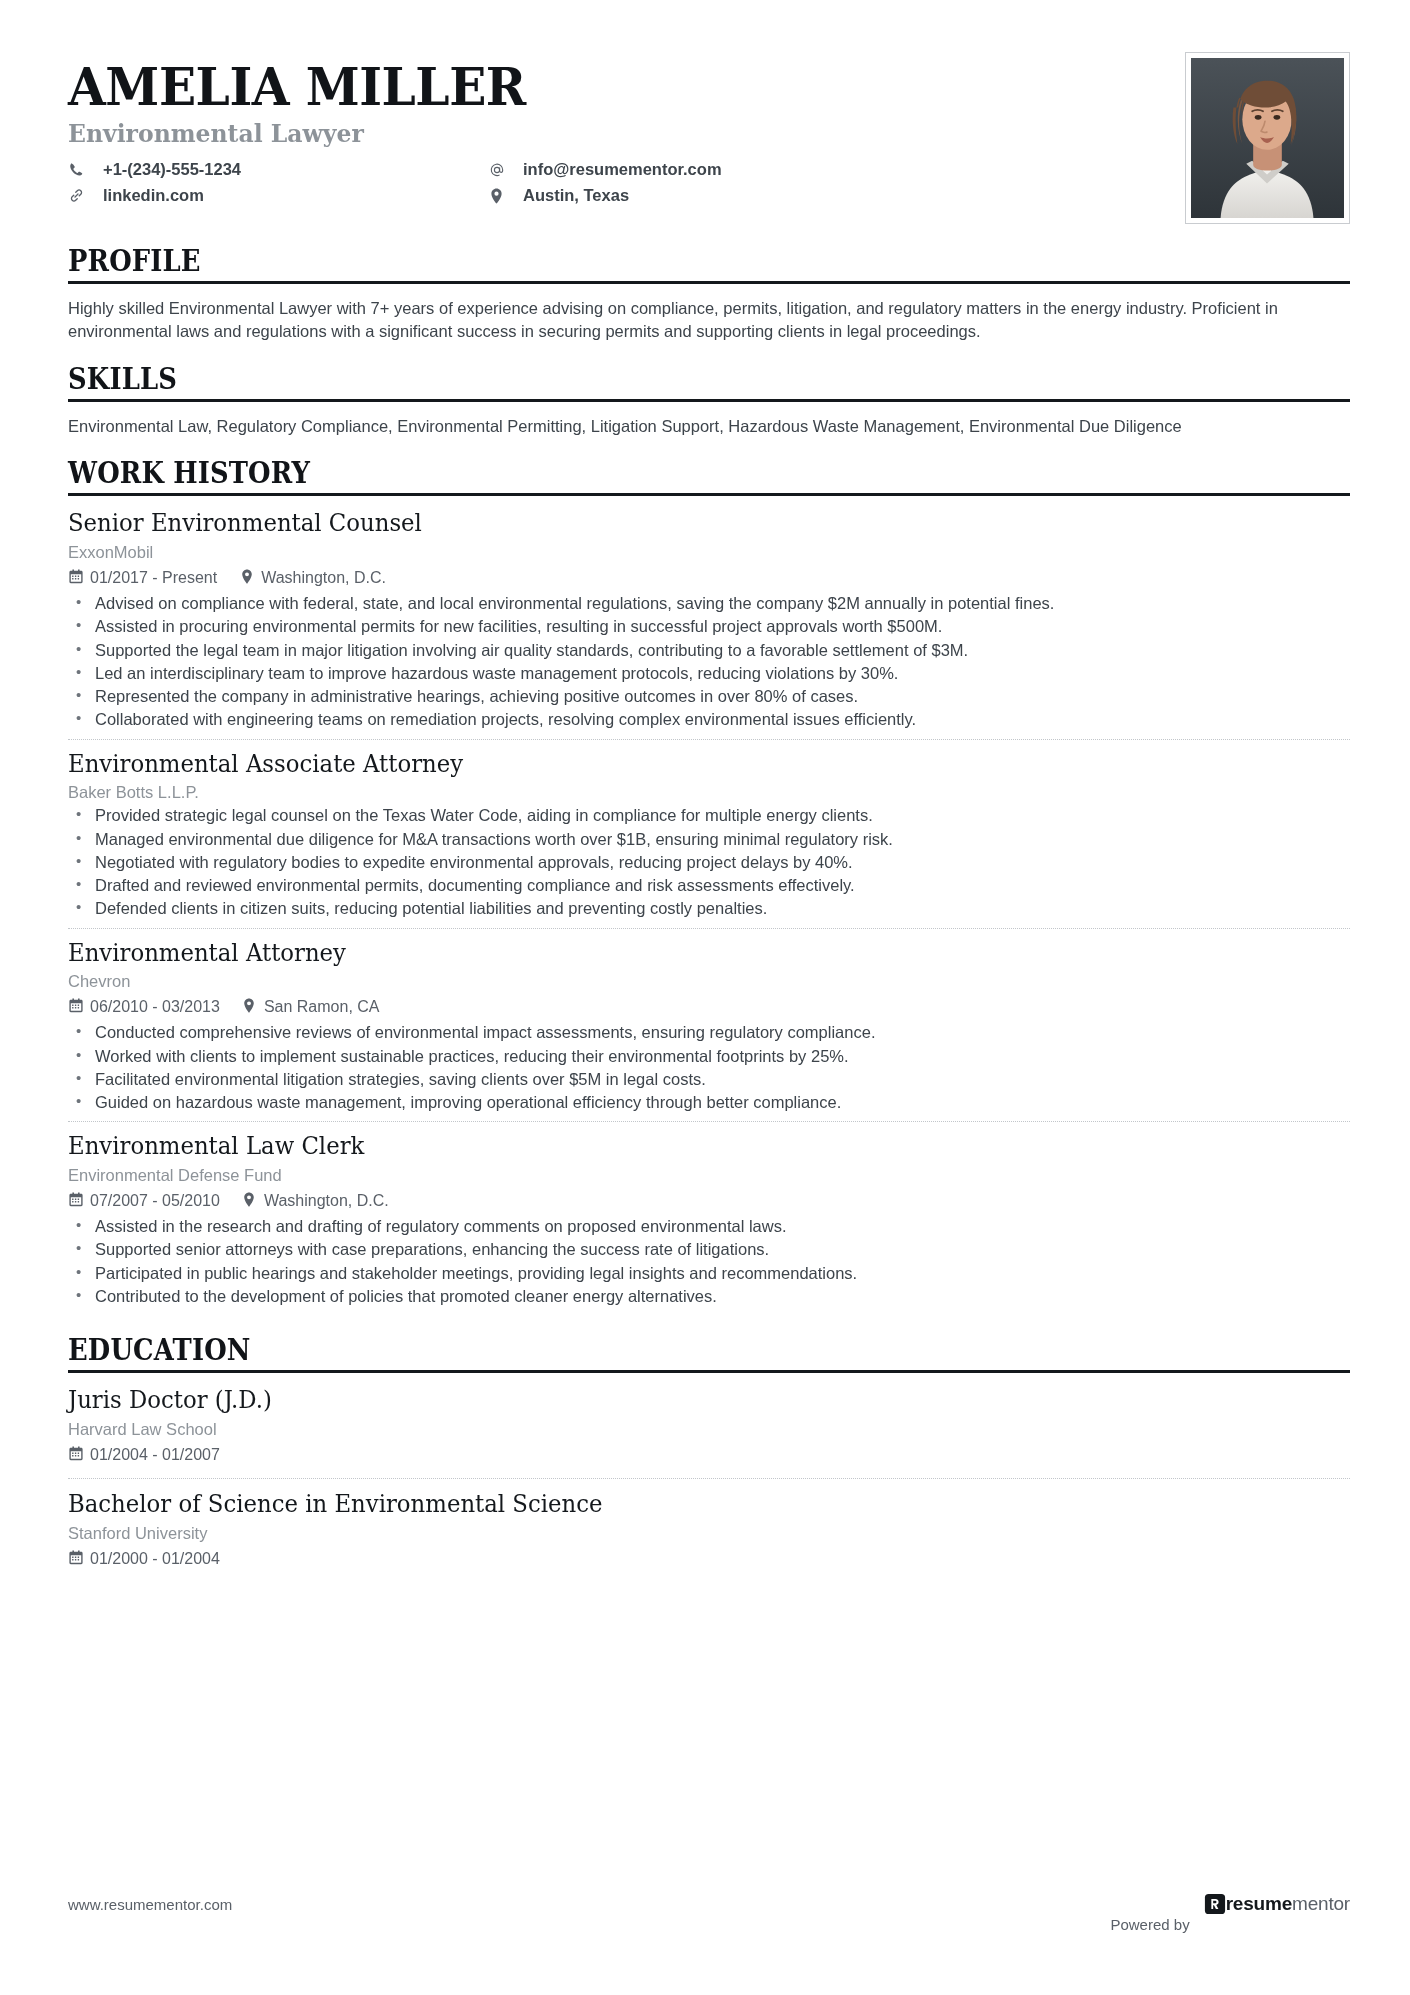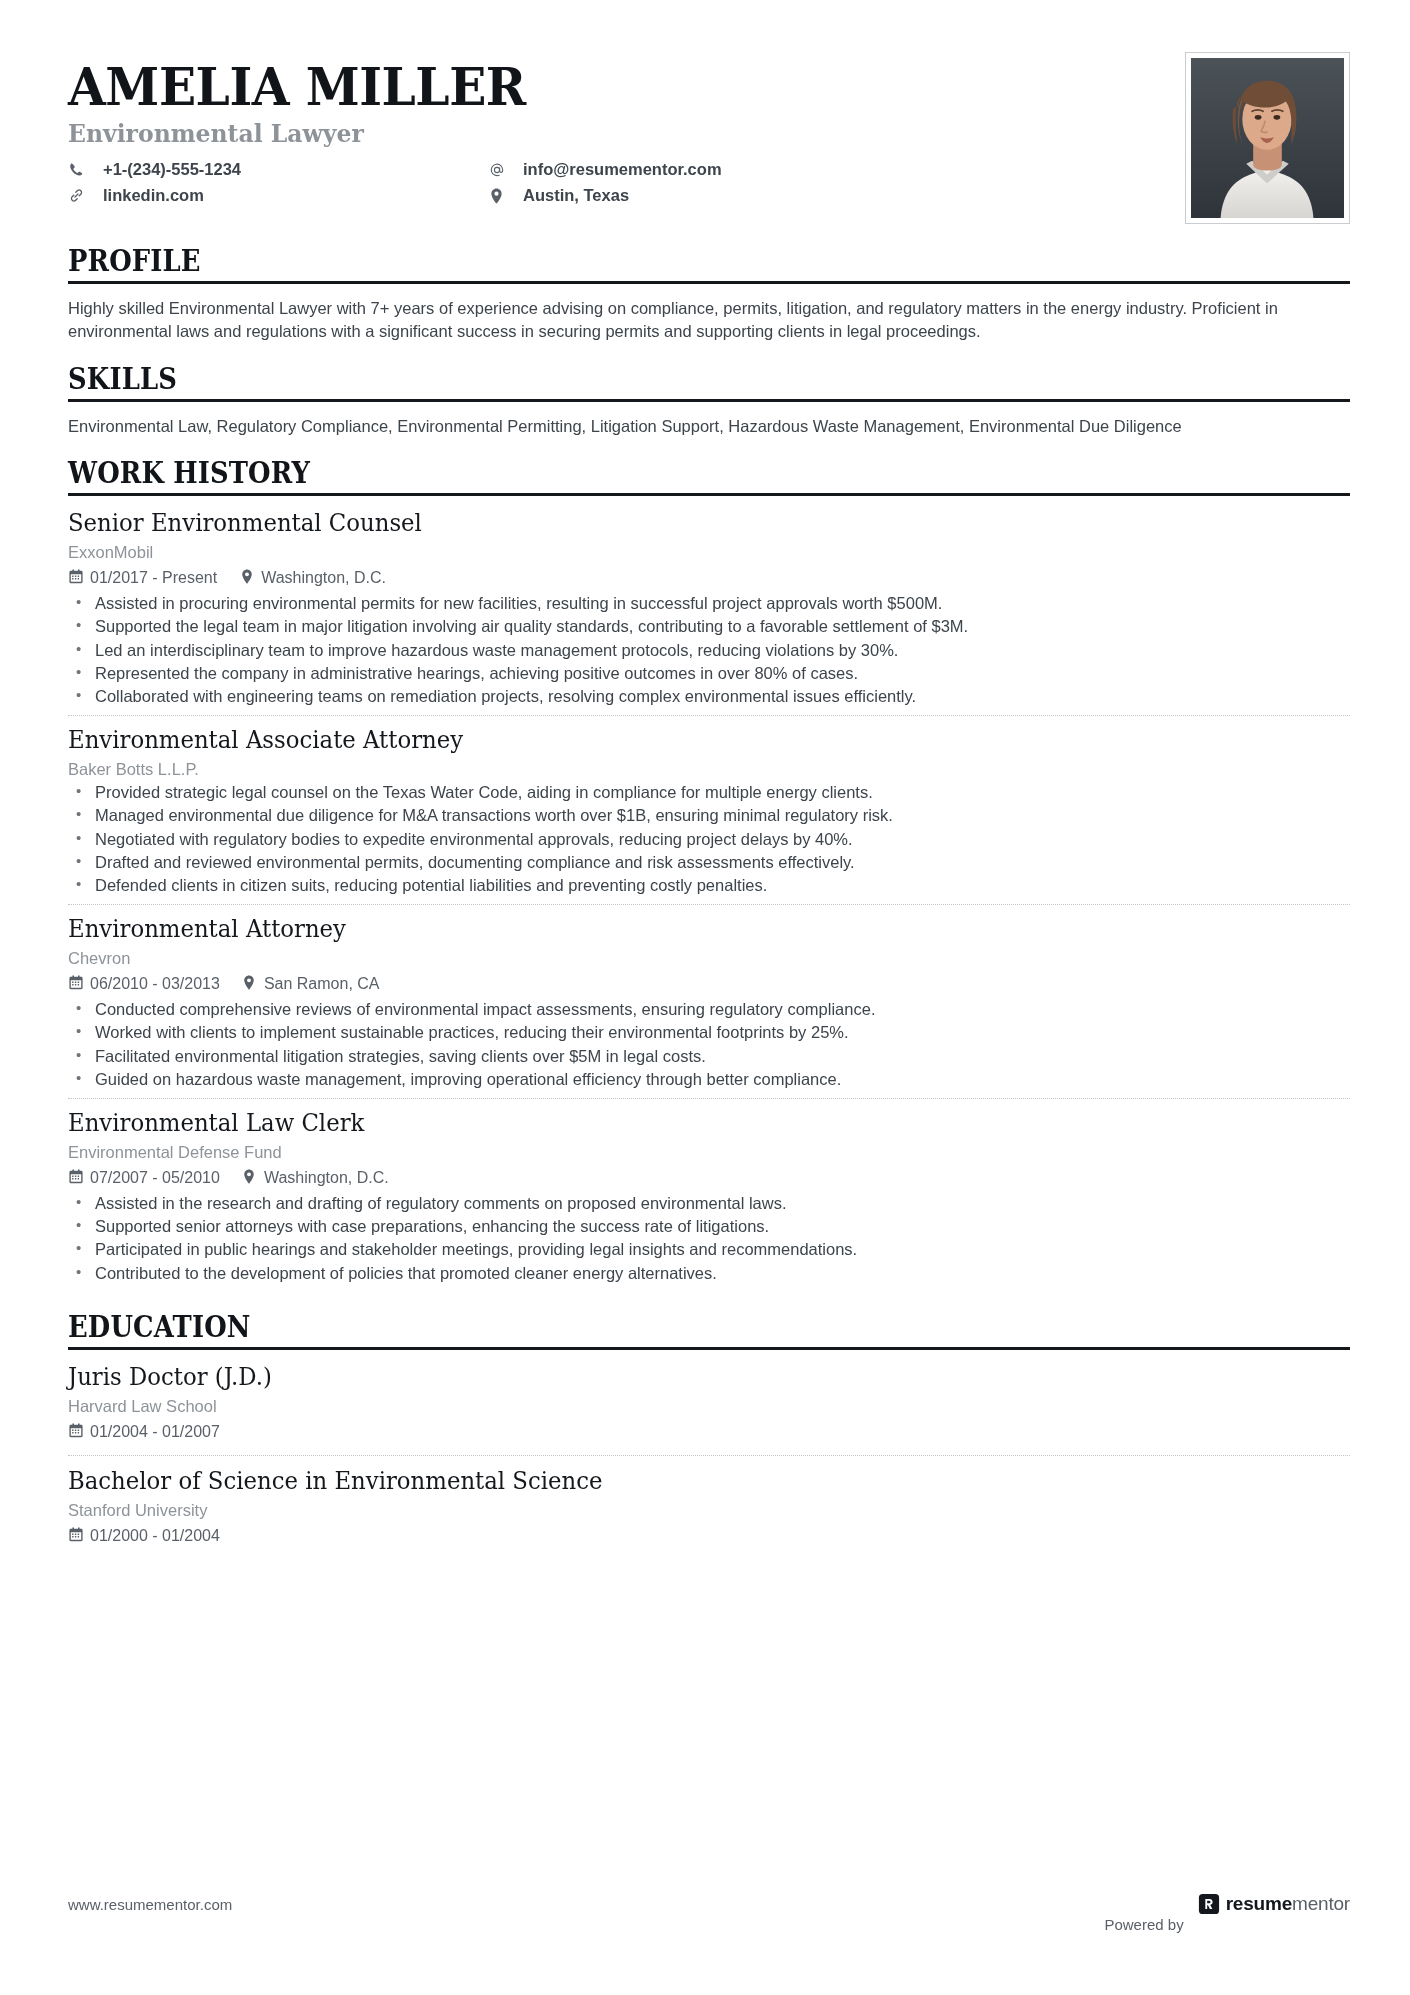--- a/index.html
+++ b/index.html
@@ -201,21 +201,21 @@
     left: 68px;
     right: 60px;
     bottom: 62px;
     display: flex;
     align-items: center;
     justify-content: space-between;
   }
   .footer-url { font-size: 15px; color: #5a6068; }
   .footer-right { display: flex; align-items: center; gap: 14px; }
   .powered-by { font-size: 15px; color: #5a6068; margin-top: 41px; }
-  .brand { display: flex; align-items: center; gap: 6px; }
+  .brand { display: flex; align-items: center; }
   .brand-mark { width: 22px; height: 22px; display: block; }
   .brand-text { font-size: 19px; letter-spacing: -0.2px; }
   .brand-text b { font-weight: 700; color: #14181c; }
   .brand-text span { font-weight: 400; color: #5a6068; }
 </style>
 </head>
 <body>
 
 <div class="page">
 
@@ -330,20 +330,21 @@
             <div class="meta-item">
               <span class="m-icon">
                 <svg width="12" height="15" viewBox="0 0 12 16" fill="currentColor">
                   <path d="M6 .6C3.2.6.9 2.9.9 5.7c0 3.7 4.3 9.2 4.5 9.4.3.4.9.4 1.2 0 .2-.2 4.5-5.7 4.5-9.4C11.1 2.9 8.8.6 6 .6zm0 7.2a2.1 2.1 0 1 1 0-4.2 2.1 2.1 0 0 1 0 4.2z"></path>
                 </svg>
               </span>
               <span>Washington, D.C.</span>
             </div>
           </div>
           <ul class="bullets">
+            <li>Advised on compliance with federal, state, and local environmental regulations, saving the company $2M annually in potential fines.</li>
             <li>Assisted in procuring environmental permits for new facilities, resulting in successful project approvals worth $500M.</li>
             <li>Supported the legal team in major litigation involving air quality standards, contributing to a favorable settlement of $3M.</li>
             <li>Led an interdisciplinary team to improve hazardous waste management protocols, reducing violations by 30%.</li>
             <li>Represented the company in administrative hearings, achieving positive outcomes in over 80% of cases.</li>
             <li>Collaborated with engineering teams on remediation projects, resolving complex environmental issues efficiently.</li>
           </ul>
         </div>
         <div class="entry">
           <div class="entry-title">Environmental Associate Attorney</div>
           <div class="entry-org">Baker Botts L.L.P.</div>

